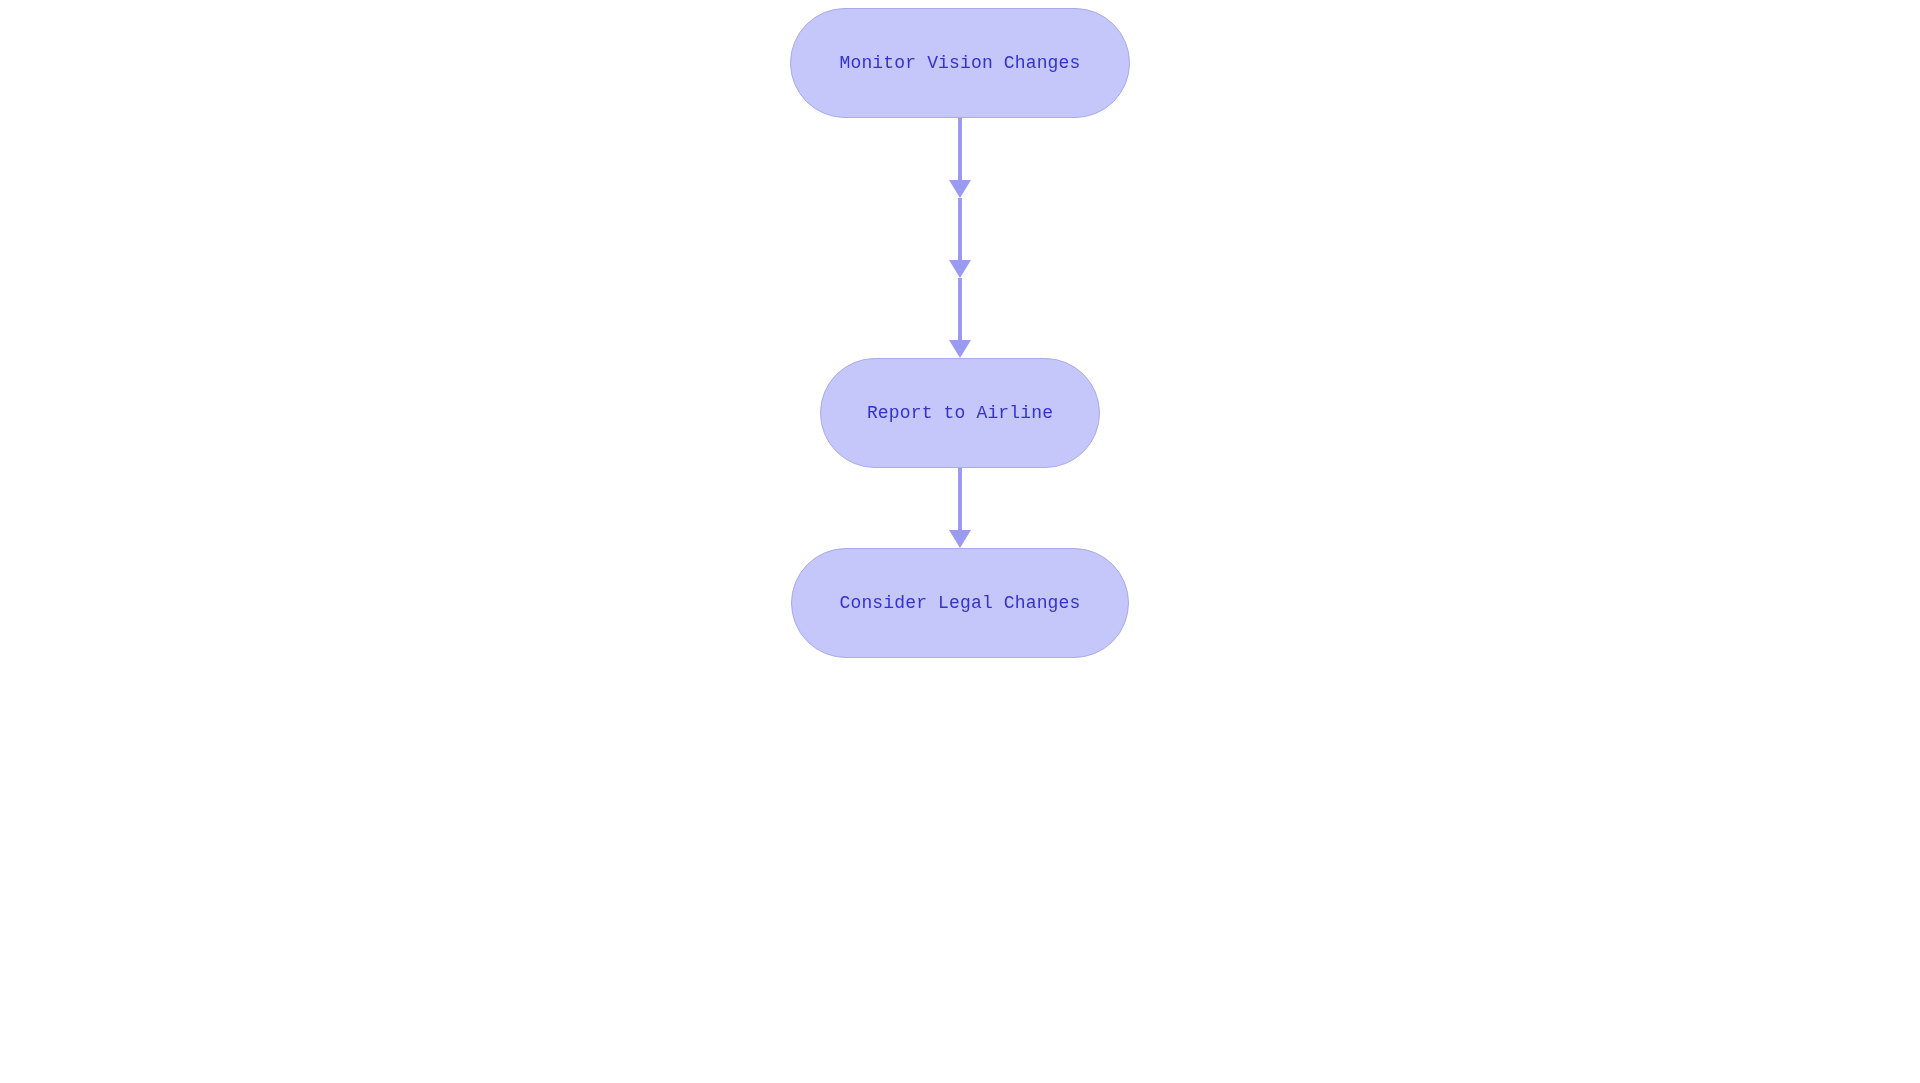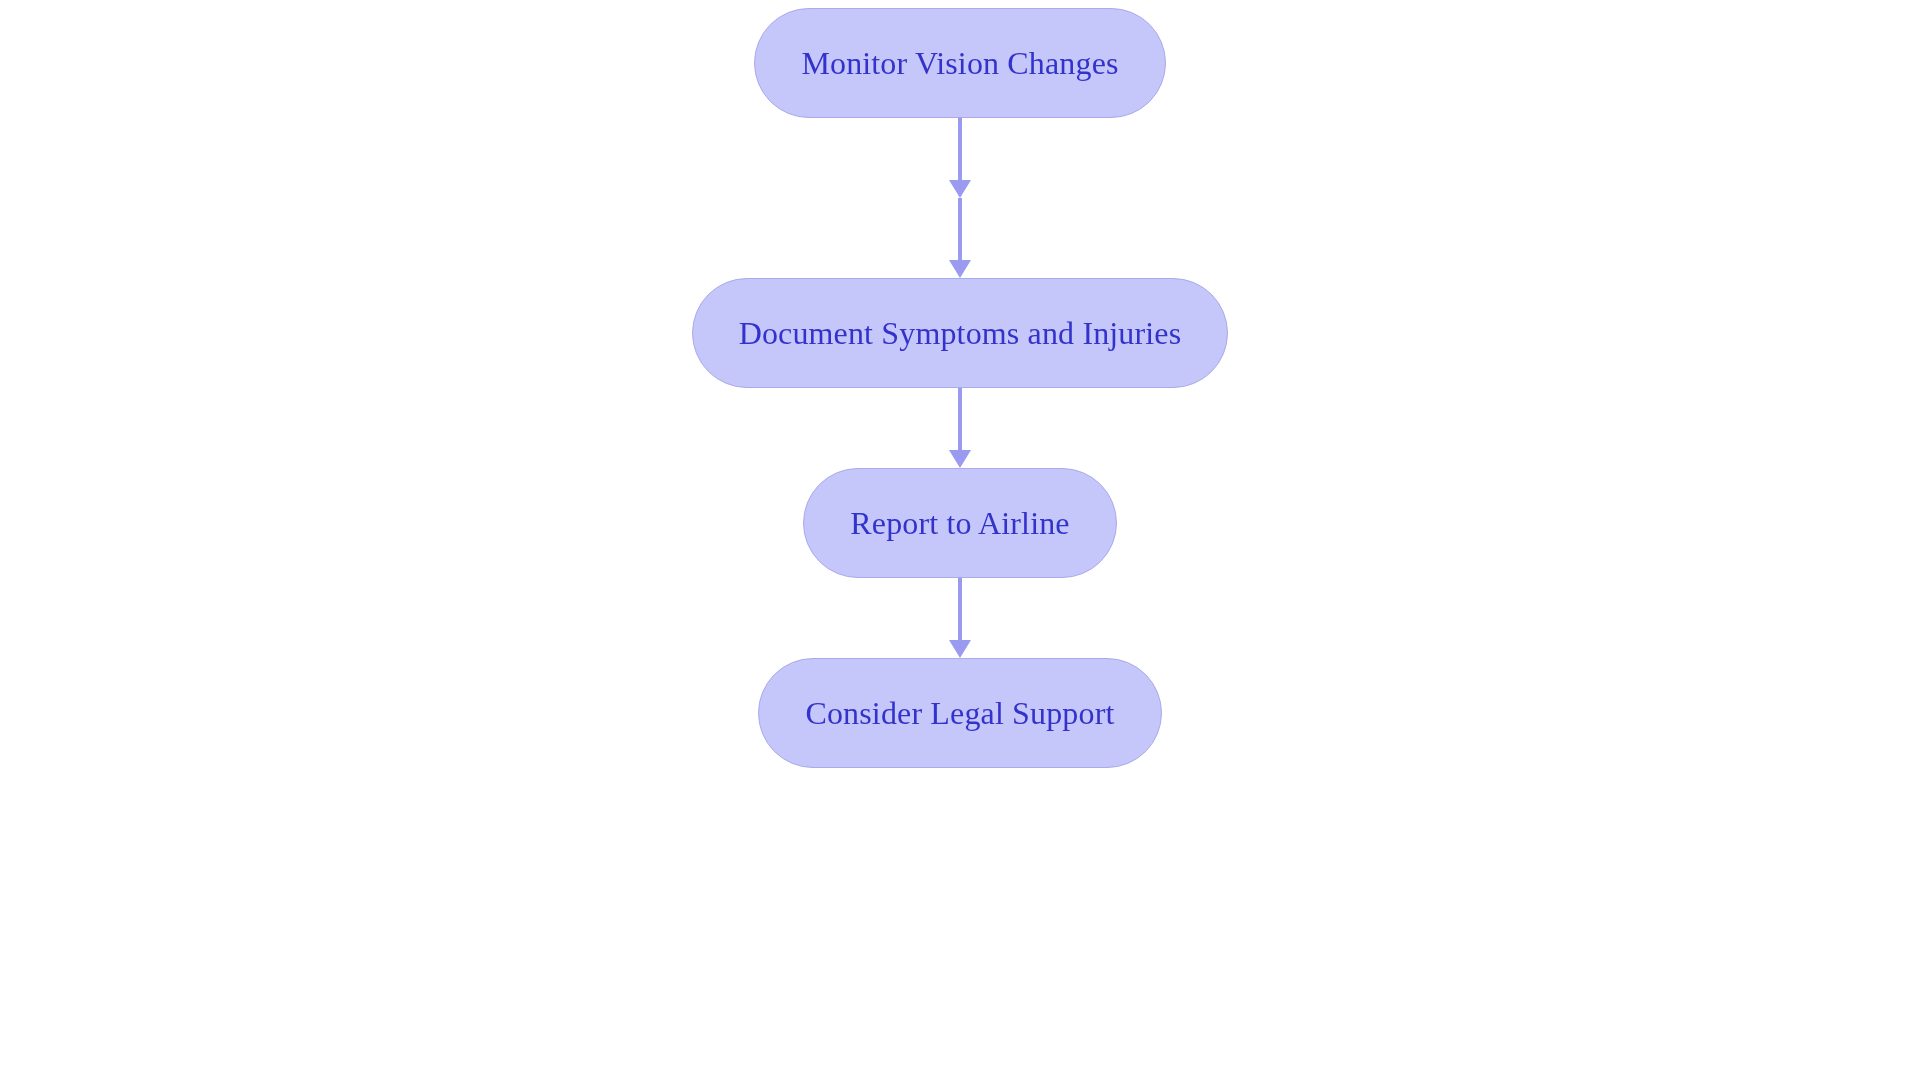--- a/index.html
+++ b/index.html
@@ -40,26 +40,26 @@
     background: #c5c6f9;
     border: 1.6px solid #a9aaea;
     border-radius: 56px;
     height: 110px;
     padding: 0 46px;
     flex: 0 0 auto;
   }
 
   .node-label {
     color: #3333cc;
-    font-size: 32px;
+    font-size: 18px;
     font-weight: 400;
     line-height: 1;
     letter-spacing: 0.15px;
     white-space: nowrap;
-    font-family: Liberation Serif, serif;
+    font-family: Liberation Mono, monospace;
   }
 
   
   .node.n0 { min-width: 340px; }
   .node.n1 { min-width: 338px; }
   .node.n2 { min-width: 456px; }
   .node.n3 { min-width: 256px; }
   .node.n4 { min-width: 338px; }
 
   .connector {
@@ -106,36 +106,33 @@
       <div class="stem"></div>
       <div class="head"></div>
     </div>
 
 
     <div class="connector c1">
       <div class="stem"></div>
       <div class="head"></div>
     </div>
 
-    <div class="node n2">
-      <span class="node-label">Document Symptoms and Injuries</span>
-    </div>
 
     <div class="connector c2">
       <div class="stem"></div>
       <div class="head"></div>
     </div>
 
     <div class="node n3">
       <span class="node-label">Report to Airline</span>
     </div>
 
     <div class="connector c3">
       <div class="stem"></div>
       <div class="head"></div>
     </div>
 
     <div class="node n4">
-      <span class="node-label">Consider Legal Support</span>
+      <span class="node-label">Consider Legal Changes</span>
     </div>
 
   </div>
 </div>
 
 </body></html>

